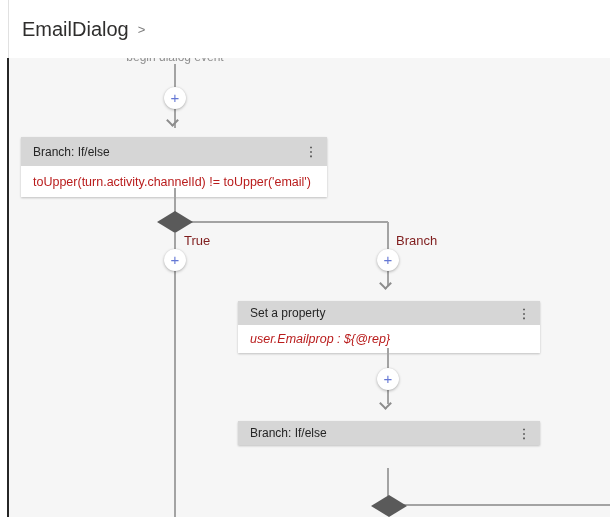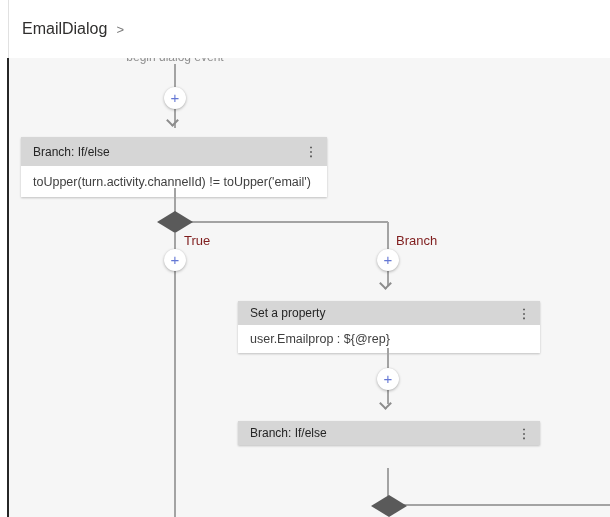--- a/index.html
+++ b/index.html
@@ -15,21 +15,21 @@
   .topbar {
     position: absolute; left: 0; top: 0; width: 610px; height: 58px;
     background: #ffffff; display: flex; align-items: center;
   }
   .topbar-divider {
     position: absolute; left: 8px; top: 0; width: 1px; height: 58px;
     background: #e1e1e1;
   }
   .breadcrumb { display: flex; align-items: center; padding-left: 22px; }
   .crumb {
-    font-size: 16px; color: #2f2e2d; cursor: pointer; white-space: nowrap;
+    font-size: 20px; color: #2f2e2d; cursor: pointer; white-space: nowrap;
   }
   .crumb-sep {
     font-size: 13px; color: #7a7a7a; margin: 1px 9px 0 9px;
   }
 
   
   .canvas {
     position: absolute; left: 9px; top: 58px; width: 601px; height: 459px;
     background: #f6f6f6; overflow: hidden;
   }
@@ -71,32 +71,32 @@
     justify-content: space-between; padding: 0 8px 0 12px;
   }
   .node-title { font-size: 12px; color: #252525; white-space: nowrap; }
   .kebab {
     border: none; background: transparent; cursor: pointer;
     font-size: 13px; color: #2b2b2b; width: 16px; text-align: center;
     padding: 0; line-height: 1;
   }
   .node-body {
     background: #ffffff; display: flex; align-items: center;
-    padding: 0 12px; font-size: 12.5px; color: #404040; white-space: nowrap;
+    padding: 0 12px; font-size: 12.5px; color: #b91c1c; white-space: nowrap;
     overflow: hidden;
   }
 
   .node-1 { left: 12px; top: 70px; width: 306px; }
   .node-1 .node-header { height: 29px; }
   .node-1 .node-body   { height: 31px; }
 
   .node-2 { left: 229px; top: 234px; width: 302px; }
   .node-3 { left: 229px; top: 354px; width: 302px; }
   .node-2 .node-header, .node-3 .node-header { height: 24px; }
-  .node-2 .node-body,   .node-3 .node-body   { height: 28px; }
+  .node-2 .node-body,   .node-3 .node-body   { height: 28px; font-style: italic; }
 
   .diamond { position: absolute; }
 
   .branch-label {
     position: absolute; font-size: 13px; color: #7f1d1d; white-space: nowrap;
   }
 </style>
 </head>
 <body>
 

